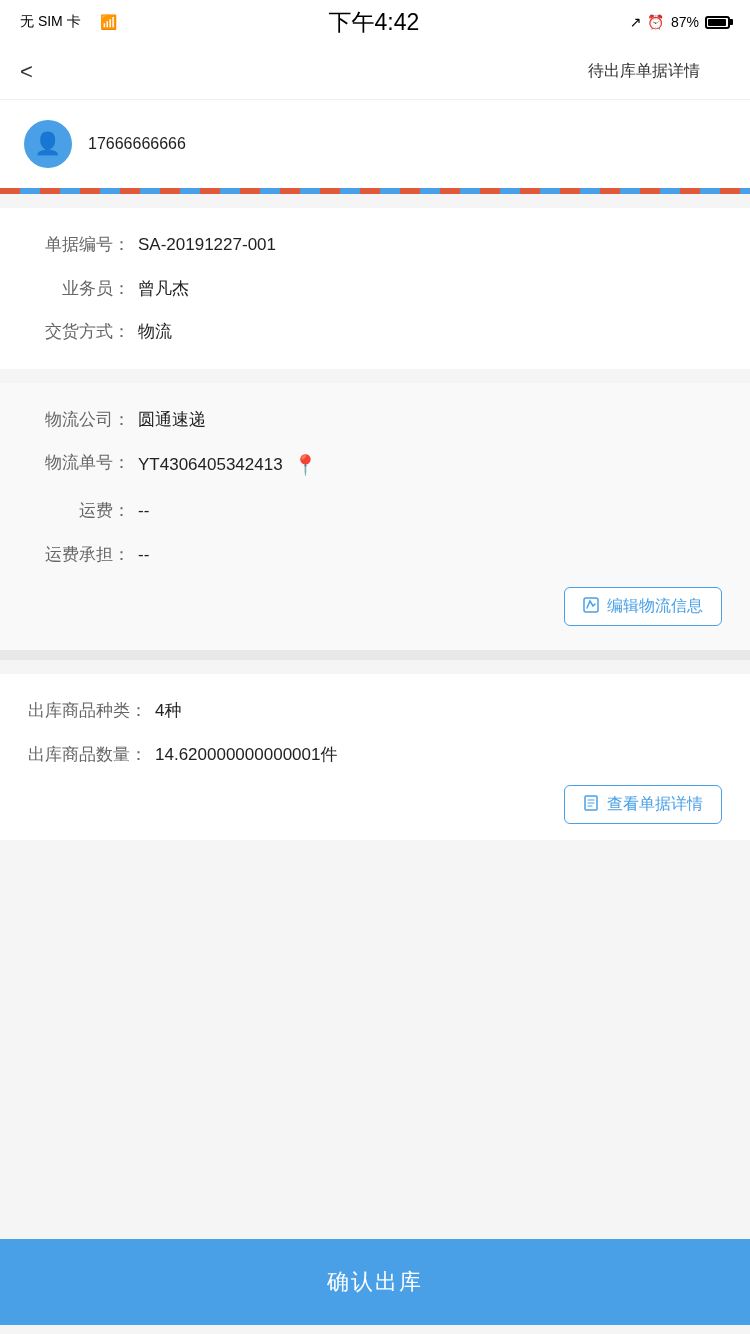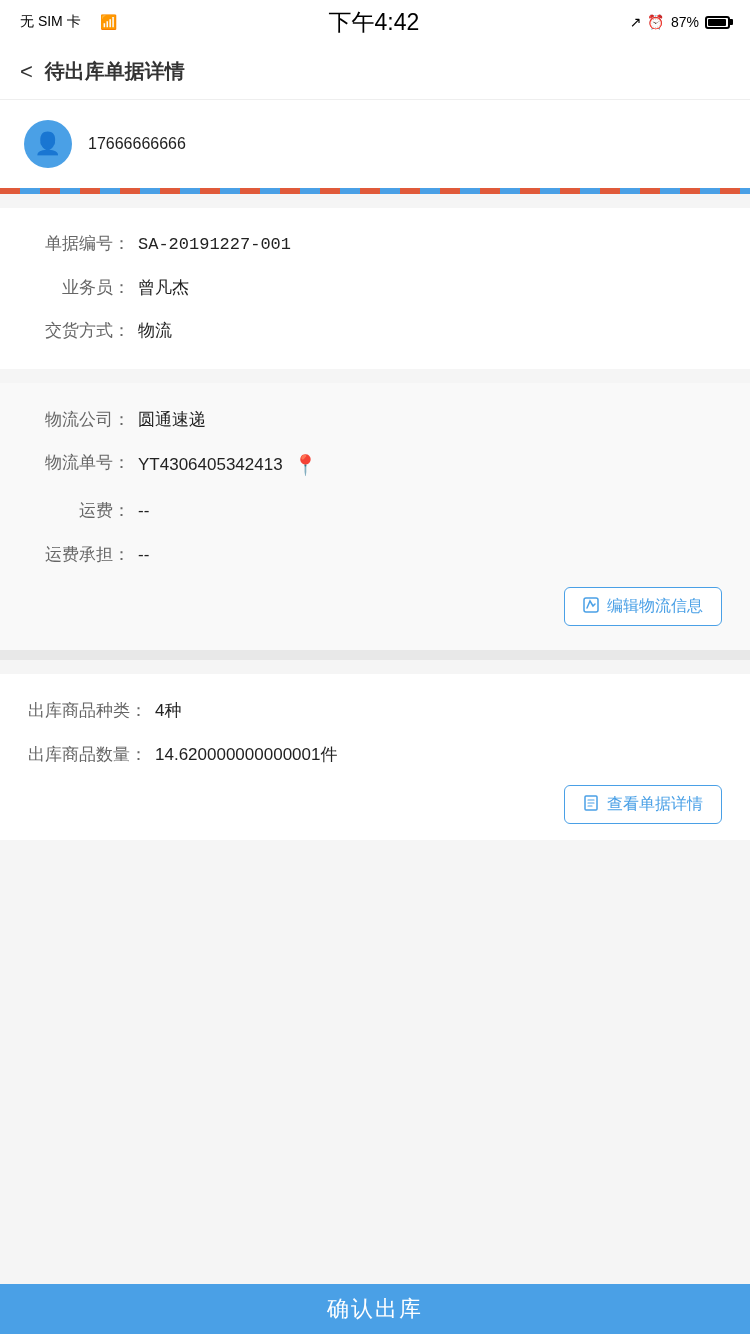--- a/index.html
+++ b/index.html
@@ -64,23 +64,23 @@
     }
     .nav-back {
       font-size: 22px;
       color: #333;
       cursor: pointer;
       padding: 8px 12px 8px 0;
       line-height: 1;
     }
     .nav-title {
       flex: 1;
-      text-align: left;
-      font-size: 20px;
-      font-weight: 700;
+      text-align: right;
+      font-size: 16px;
+      font-weight: 400;
       color: #333;
       margin-right: 30px;
     }
 
     
     .dashed-divider {
       height: 6px;
       background: repeating-linear-gradient(
         90deg,
         #e05a3a 0px, #e05a3a 20px,
@@ -112,21 +112,20 @@
       font-size: 16px;
       font-weight: 500;
       color: #222;
     }
 
     
     .section {
       background: #fff;
       margin-top: 14px;
       padding: 24px 28px;
-      font-family: Liberation Mono, monospace;
     }
     .info-row {
       display: flex;
       align-items: flex-start;
       margin-bottom: 18px;
       font-size: 17px;
       line-height: 1.5;
     }
     .info-row:last-child { margin-bottom: 0; }
     .info-label {
@@ -197,25 +196,25 @@
     
     .empty-area {
       background: #f5f5f5;
       flex: 1;
       min-height: 180px;
     }
 
     
     .bottom-bar {
       position: fixed;
-      bottom: 0;
+      bottom: 9px;
       left: 0;
       width: 750px;
       background: #4aa0e6;
-      height: 50px;
+      height: 86px;
       display: flex;
       align-items: center;
       justify-content: center;
       cursor: pointer;
     }
     .confirm-btn-text {
       color: #fff;
       font-size: 22px;
       font-weight: 500;
       letter-spacing: 2px;

